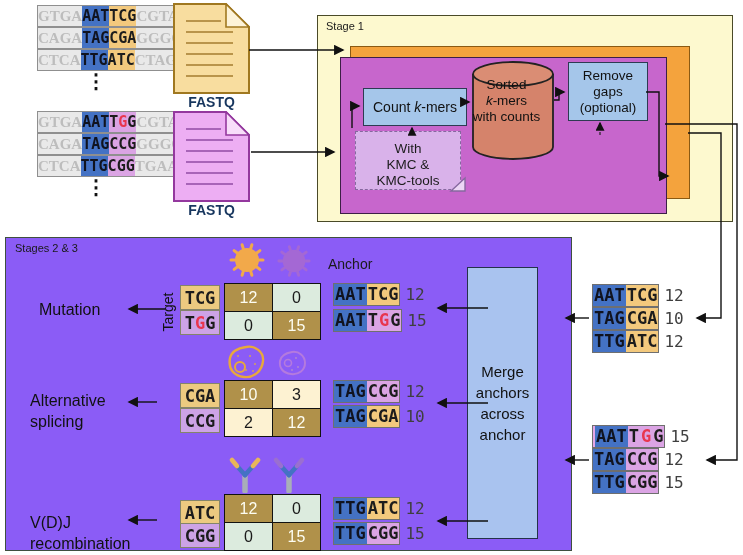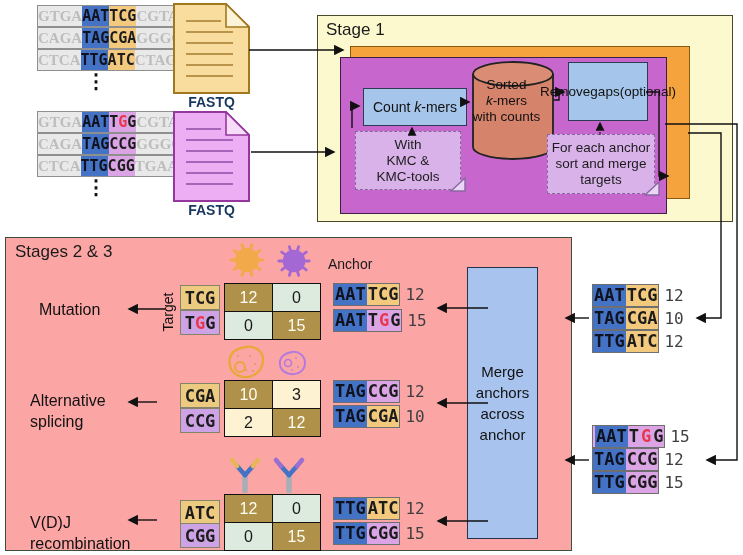--- a/index.html
+++ b/index.html
@@ -18,27 +18,27 @@
   
   .krow{display:flex;align-items:center;gap:5px;}
   .kmer{display:flex;border:1px solid #6f6f6f;font-family:"DejaVu Sans Mono",monospace;
         font-weight:bold;font-size:17px;line-height:21px;}
   .kmer span{display:block;padding:0 1px;white-space:pre;}
   .count{font-family:"DejaVu Sans Mono",monospace;font-size:16px;color:#3f3f3f;}
   
   .panel-yellow{background:#fdf9cf;border:1.5px solid #4a4a28;}
   .layer-orange{background:#f4a33d;border:1.5px solid #8a5a13;}
   .layer-purple{background:#c766cc;border:1.5px solid #3d1f46;}
-  .box-blue{background:#a5c6ea;border:1.5px solid #2e3a52;display:flex;flex-direction:row;
+  .box-blue{background:#a5c6ea;border:1.5px solid #2e3a52;display:flex;flex-direction:column;
             align-items:center;justify-content:center;text-align:center;font-size:14px;color:#111;line-height:17px;}
   .note{background:#d9b2ea;border:1.5px dashed #86689f;display:flex;flex-direction:column;
-        align-items:center;justify-content:center;text-align:center;font-size:13.5px;color:#1c1c1c;line-height:16px;}
-  .title-label{font-size:17px;color:#1a1a1a;}
+        align-items:center;justify-content:flex-end;text-align:center;font-size:13.5px;color:#1c1c1c;line-height:16px;}
+  .title-label{font-size:11px;color:#1a1a1a;}
   
-  .panel-green{background:#fca5a5;border:1.5px solid #3f4f3f;}
+  .panel-green{background:#8b5cf6;border:1.5px solid #3f4f3f;}
   .matrix{display:grid;grid-template-columns:47px 47px;grid-auto-rows:27px;border:1.5px solid #111;background:#111;gap:1px;}
   .mcell{display:flex;align-items:center;justify-content:center;font-size:16px;}
   .m-gold{background:#b0914a;color:#fdfdf2;}
   .m-grn{background:#dcebde;color:#1a1a1a;}
   .m-crm{background:#fdf2d2;color:#1a1a1a;}
   .tbox{width:38px;height:23px;border:1px solid #84846a;display:flex;align-items:center;justify-content:center;
         font-family:"DejaVu Sans Mono",monospace;font-weight:bold;font-size:17px;color:#1c1c1c;}
   .tbox-o{background:#ecca80;}
   .tbox-p{background:#cda3e6;}
   .row-label{font-size:16px;color:#111;line-height:21px;}
@@ -147,28 +147,20 @@
   <div class="abs box-blue" style="left:568px;top:62px;width:78px;height:57px;font-size:13.5px;line-height:16px">
     <div>Remove</div>
     <div>gaps</div>
     <div>(optional)</div>
   </div>
 
   <div class="abs note" style="left:355px;top:131px;width:104px;height:57px">
     <div>With</div>
     <div>KMC &amp;</div>
     <div>KMC-tools</div>
-    <svg class="abs" style="right:-7px;bottom:-4px" width="18" height="18" viewBox="0 0 18 18">
-      <polygon points="2,16 16,3 16,16" fill="#ecd6f5" stroke="#86689f" stroke-width="1.4"></polygon>
-    </svg>
-  </div>
-  <div class="abs note" style="left:547px;top:134px;width:106px;height:58px">
-    <div>For each anchor</div>
-    <div>sort and merge</div>
-    <div>targets</div>
     <svg class="abs" style="right:-7px;bottom:-4px" width="18" height="18" viewBox="0 0 18 18">
       <polygon points="2,16 16,3 16,16" fill="#ecd6f5" stroke="#86689f" stroke-width="1.4"></polygon>
     </svg>
   </div>
 
   <div class="abs panel-green" style="left:5px;top:237px;width:565px;height:312px">
     <div class="title-label" style="padding:4px 0 0 9px">Stages 2 &amp; 3</div>
   </div>
 
   <svg class="abs" style="left:228px;top:241px" width="38" height="38" viewBox="0 0 38 38">

